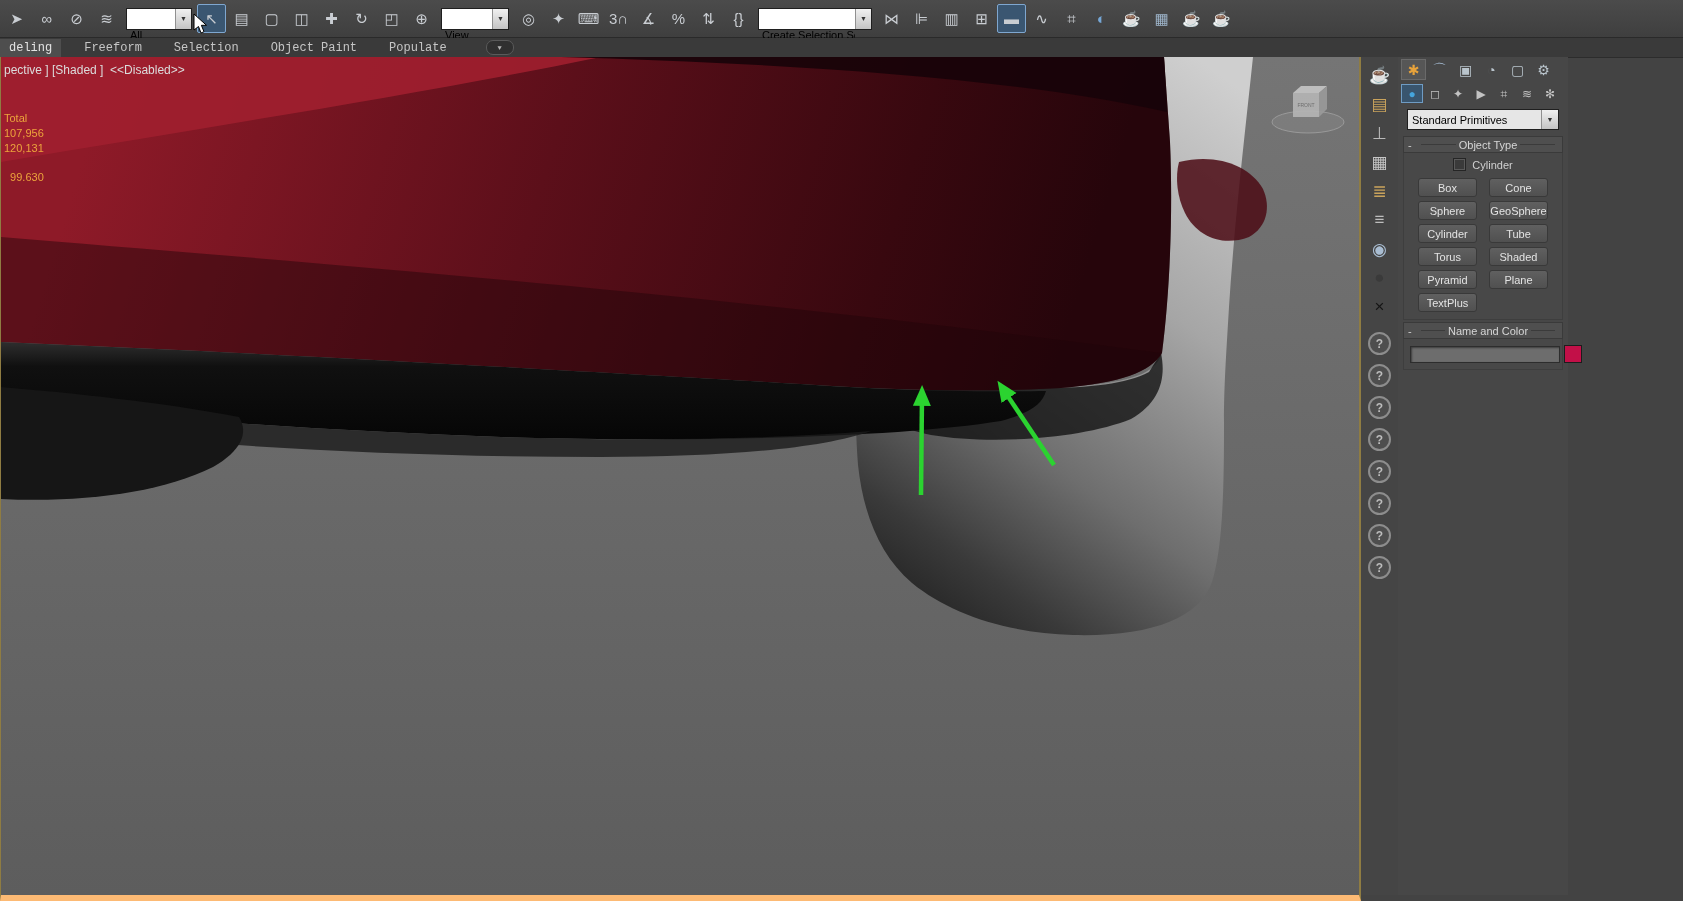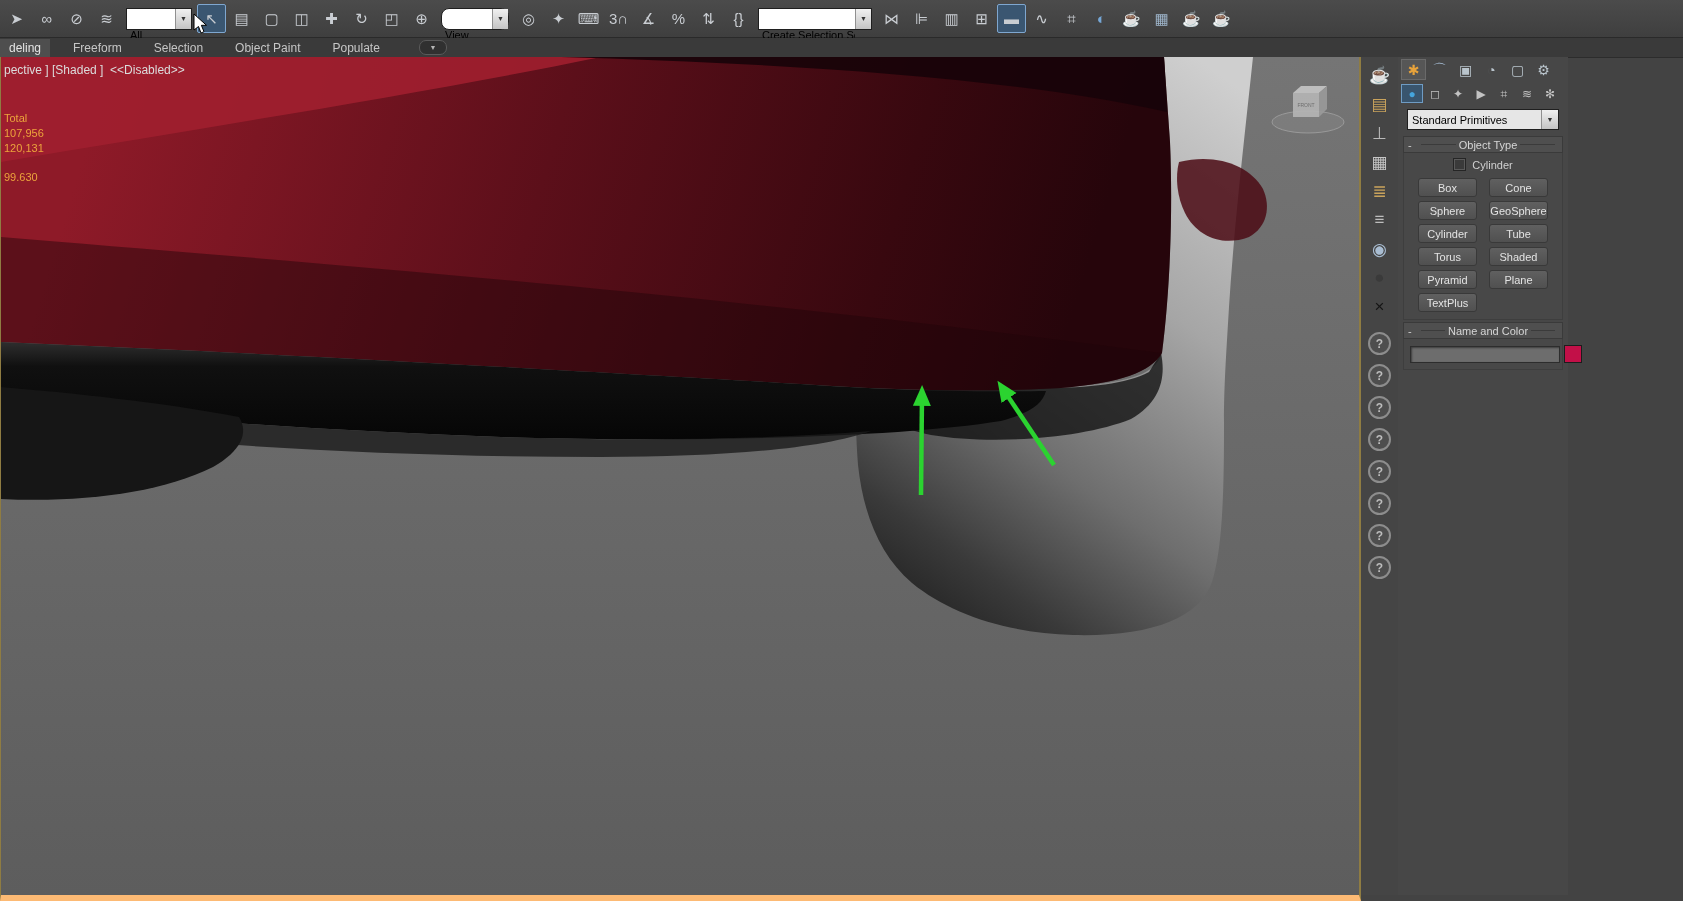--- a/index.html
+++ b/index.html
@@ -9,38 +9,38 @@
   .toolbar{position:absolute;left:0;top:0;width:1683px;height:38px;background:linear-gradient(#4b4b4b,#3f3f3f);
     border-bottom:1px solid #2a2a2a;display:flex;align-items:center;padding-left:2px;box-sizing:border-box;}
   .tgroup{display:flex;gap:1px;flex:none;}
   .tbtn{width:29px;height:29px;border-radius:2px;display:flex;align-items:center;justify-content:center;
     color:#c9cdd2;font-size:15px;flex:none;}
   .tbtn.active{background:#3a5671;border:1px solid #7fa7d0;box-sizing:border-box;}
   .combo{height:20px;background:#ffffff;border:1px solid #1f1f1f;display:flex;align-items:center;margin:0 5px;flex:none;}
   .combo .val{font-size:11px;color:#000;padding:0 3px;flex:1;white-space:nowrap;overflow:hidden;margin-top:32px;}
   .combo .arr{width:15px;height:100%;background:linear-gradient(#f0f0f0,#c4c4c4);border-left:1px solid #909090;
     display:flex;align-items:center;justify-content:center;font-size:7px;color:#333;}
-  .w-all{width:64px;} .w-view{width:66px;border-radius:8px;} .w-sel{width:112px;}
+  .w-all{width:64px;} .w-view{width:66px;} .w-sel{width:112px;}
 
   
   .ribbon{position:absolute;left:0;top:38px;width:1683px;height:19px;background:#3a3a3a;border-bottom:1px solid #2c2c2c;
-    display:flex;align-items:center;font-size:12px;color:#c6c6c6;}
+    display:flex;align-items:center;font-size:12px;color:#c6c6c6;font-family:Liberation Mono, monospace;}
   .rtabs{display:flex;align-items:center;}
   .rtab{padding:2px 9px;margin-right:14px;white-space:nowrap;}
   .rtab.active{background:#4e4e4e;color:#e3e3e3;}
   .caret-btn{width:26px;height:13px;background:#303030;border:1px solid #5a5a5a;border-radius:7px;display:flex;
     align-items:center;justify-content:center;color:#b5b5b5;font-size:7px;margin-left:16px;}
 
   
   .viewport{position:absolute;left:0;top:57px;width:1358px;height:838px;background:#6e6e6e;overflow:hidden;
     border-left:1px solid #8f7c42;border-right:2px solid #8f7c42;border-bottom:6px solid #fdba74;box-sizing:content-box;}
   .viewport svg.scene{position:absolute;left:0;top:0;}
   .vp-label{position:absolute;left:3px;top:6px;font-size:12px;color:#dcdcdc;white-space:pre;}
   .vp-stats{position:absolute;left:3px;top:34px;font-size:11px;color:#eca43c;line-height:15px;margin-top:20px;}
-  .vp-stats .fps{margin-top:14px;}
+  .vp-stats .fps{margin-top:14px;text-align:right;}
 
   
   .sidebar{position:absolute;left:1361px;top:57px;width:37px;height:838px;background:#454545;display:flex;
     flex-direction:column;align-items:center;padding-top:4px;box-sizing:border-box;}
   .sgroup,.hgroup{display:flex;flex-direction:column;align-items:center;}
   .sbtn{width:28px;height:28px;margin-bottom:1px;display:flex;align-items:center;justify-content:center;
     font-size:17px;color:#c0c0c0;}
   .hgroup{margin-top:10px;}
   .helpbtn{width:19px;height:19px;border-radius:50%;border:2px solid #8d8d8d;color:#bcbcbc;display:flex;
     align-items:center;justify-content:center;font-size:12px;font-weight:bold;margin-bottom:9px;background:#4e4e4e;}

